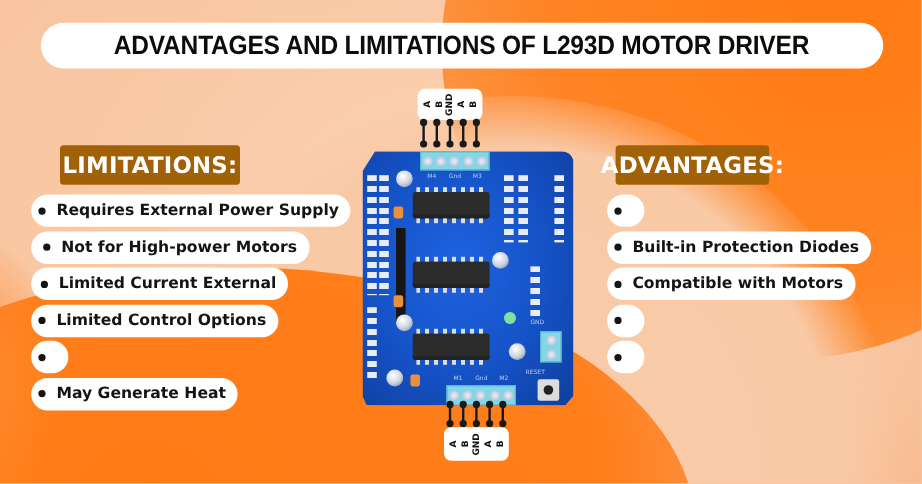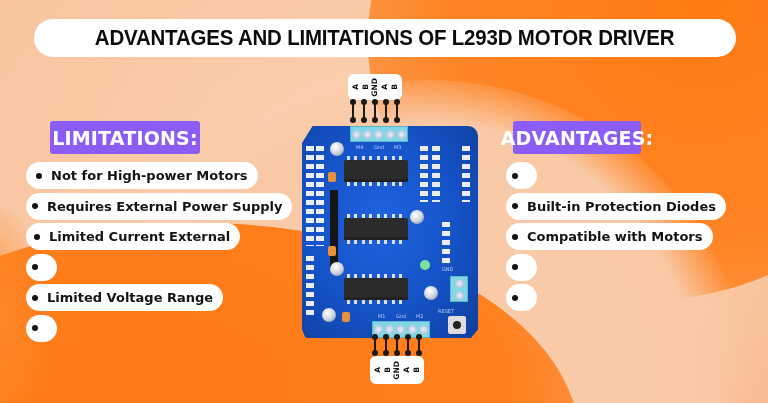--- a/index.html
+++ b/index.html
@@ -41,21 +41,21 @@
     background: #fff; border-radius: 19px;
     display: flex; align-items: center; justify-content: center;
   }
   .title-text {
     font-family: "Liberation Sans", sans-serif; font-weight: 700;
     font-size: 22px; color: #0c0c0c; letter-spacing: -0.2px;
     transform: scaleX(0.93);
   }
 
   .section-label {
-    position: absolute; height: 33px; background: #8b5cf6; border-radius: 3px;
+    position: absolute; height: 33px; background: #a16207; border-radius: 3px;
     color: #fff; font-weight: 700; font-size: 19px;
     display: flex; align-items: center; justify-content: center;
     letter-spacing: 0.2px;
   }
   .lim-label { left: 50px; top: 121px; width: 150px; }
   .adv-label { left: 513px; top: 121px; width: 128px; }
 
   .list { position: absolute; list-style: none; }
   .lim-list { left: 26px; top: 162px; }
   .adv-list { left: 506px; top: 162px; }
@@ -161,41 +161,42 @@
   <div class="blob-bl"></div>
   <div class="blob-l"></div>
 </div>
 
 <div class="title-pill">
   <span class="title-text">ADVANTAGES AND LIMITATIONS OF L293D MOTOR DRIVER</span>
 </div>
 
 <div class="section-label lim-label">LIMITATIONS:</div>
 <ul class="list lim-list">
+  <li>
+      <span class="bullet"></span>
+      <span>Requires External Power Supply</span>
+    </li>
   <li style="padding-left:8px">
       <span class="bullet"></span>
       <span>Not for High-power Motors</span>
     </li>
-  <li>
-      <span class="bullet"></span>
-      <span>Requires External Power Supply</span>
-    </li>
   <li style="padding-left:6px">
       <span class="bullet"></span>
       <span>Limited Current External</span>
     </li>
   <li>
       <span class="bullet"></span>
-    </li>
-  <li>
-      <span class="bullet"></span>
-      <span>Limited Voltage Range</span>
-    </li>
-  <li>
-      <span class="bullet"></span>
+      <span>Limited Control Options</span>
+    </li>
+  <li>
+      <span class="bullet"></span>
+    </li>
+  <li>
+      <span class="bullet"></span>
+      <span>May Generate Heat</span>
     </li>
 </ul>
 
 <div class="section-label adv-label">ADVANTAGES:</div>
 <ul class="list adv-list">
   <li>
       <span class="bullet"></span>
     </li>
   <li>
       <span class="bullet"></span>

